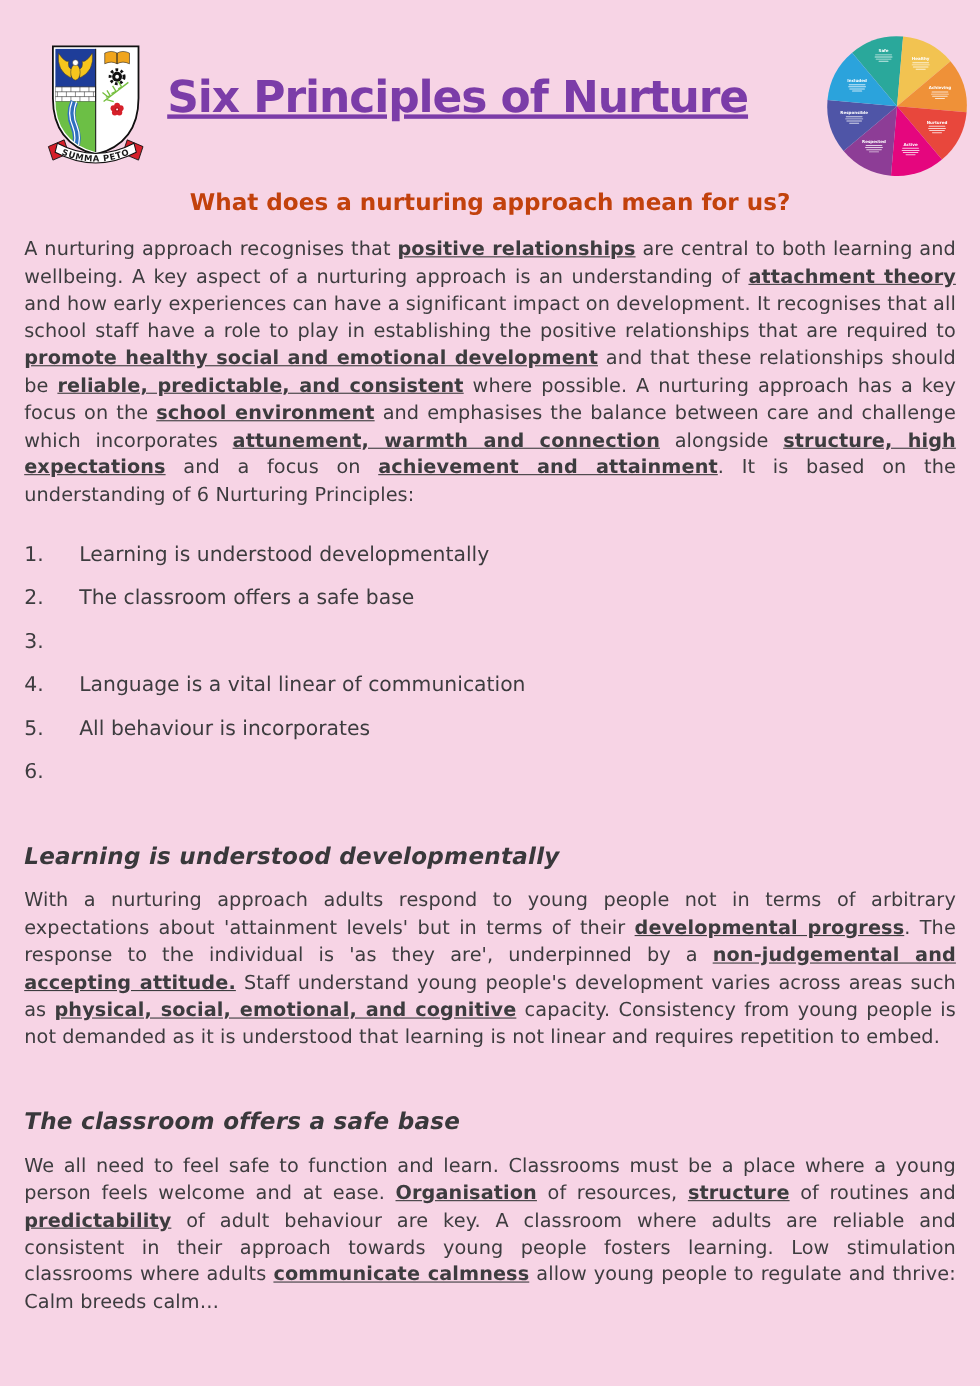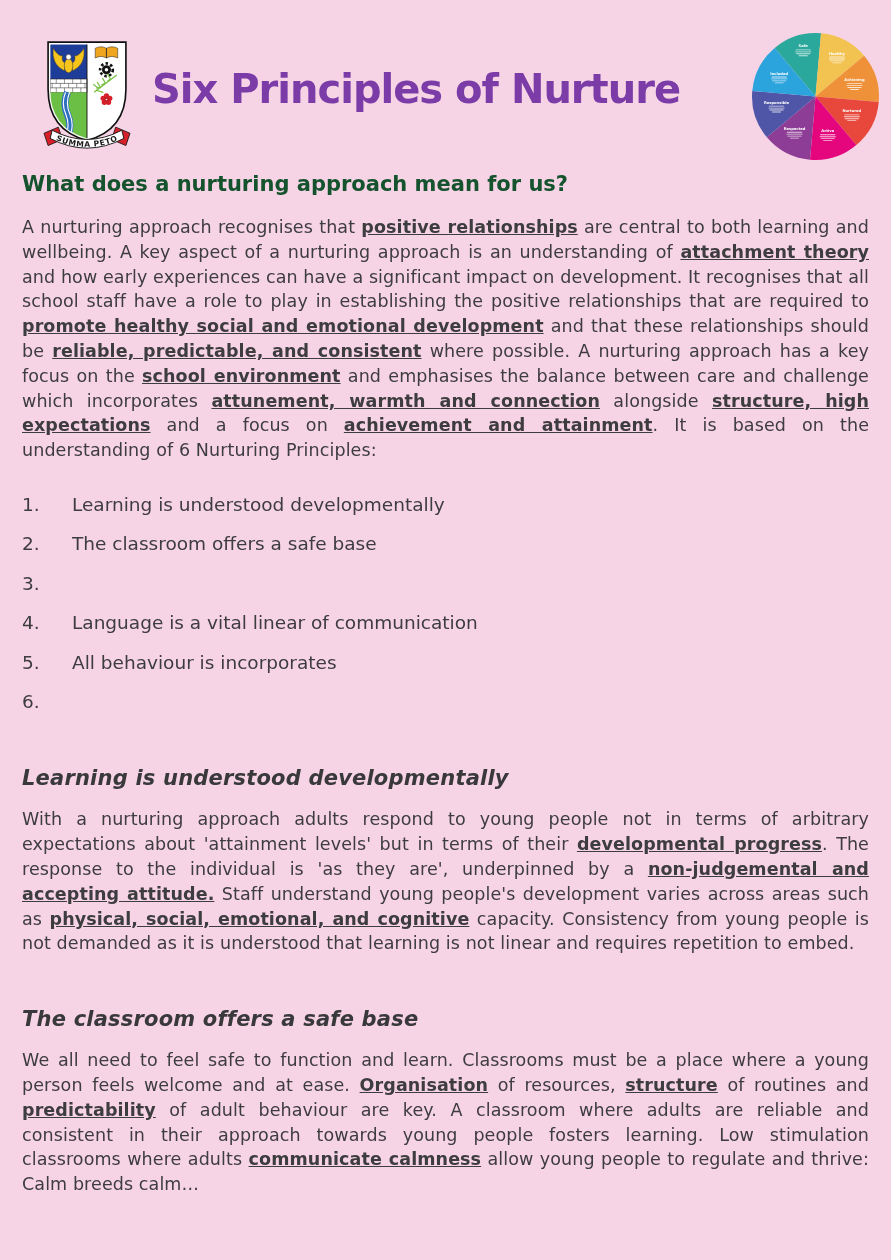--- a/index.html
+++ b/index.html
@@ -8,26 +8,26 @@
     background:#f7d4e5;
     font-family:"DejaVu Sans","Liberation Sans",sans-serif;
     color:#3d3c3f;
     position:relative;overflow:hidden;
   }
   .header{position:absolute;left:0;top:0;width:891px;height:170px;}
   .crest{position:absolute;left:33px;top:36px;width:108px;height:128px;}
   .page-title{
     position:absolute;left:152px;top:66px;width:600px;
     font-size:40px;font-weight:700;letter-spacing:-1px;
-    color:#7b3ca8;margin:0;white-space:nowrap;
+    color:#7b3ca8;margin:0;white-space:nowrap;text-decoration:underline;
   }
   .wheel{position:absolute;left:749px;top:30px;width:133px;height:133px;}
   .seg-label{font-size:3.6px;font-weight:700;fill:#ffffff;text-anchor:middle;}
   .content{position:absolute;left:22px;top:172px;width:847px;}
-  .h2{font-size:21px;font-weight:700;color:#14532d;margin:0 0 19px 0;}
+  .h2{font-size:21px;font-weight:700;color:#c2410c;margin:0 0 19px 0;text-align:center;}
   .para{
     font-size:17.5px;line-height:24.8px;text-align:justify;
     margin:0;letter-spacing:0.1px;
   }
   .para .b{font-weight:700;text-decoration:underline;}
   .principles{margin:29px 0 0 0;}
   .principle{display:flex;font-size:18.5px;line-height:26px;margin-bottom:13.5px;}
   .principle .num{width:50px;flex:0 0 50px;}
   .h3{
     font-size:21px;font-weight:700;font-style:italic;color:#39383b;

